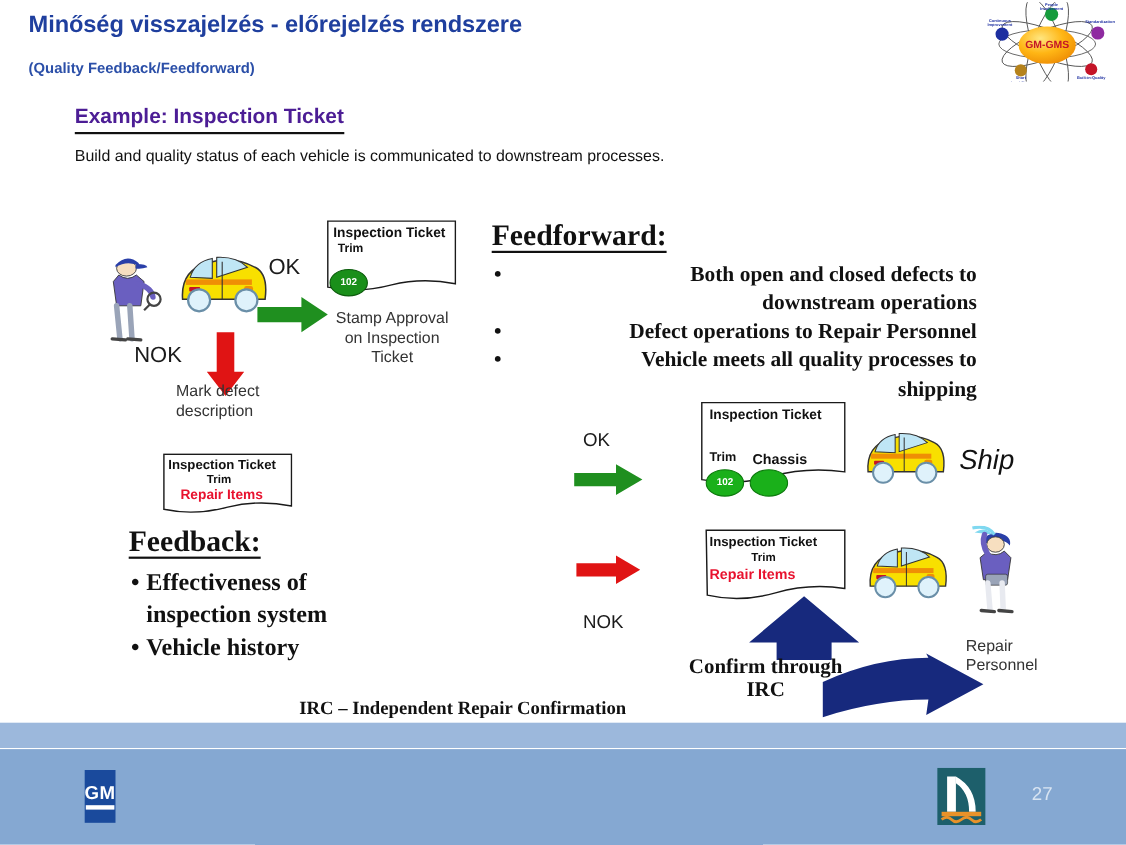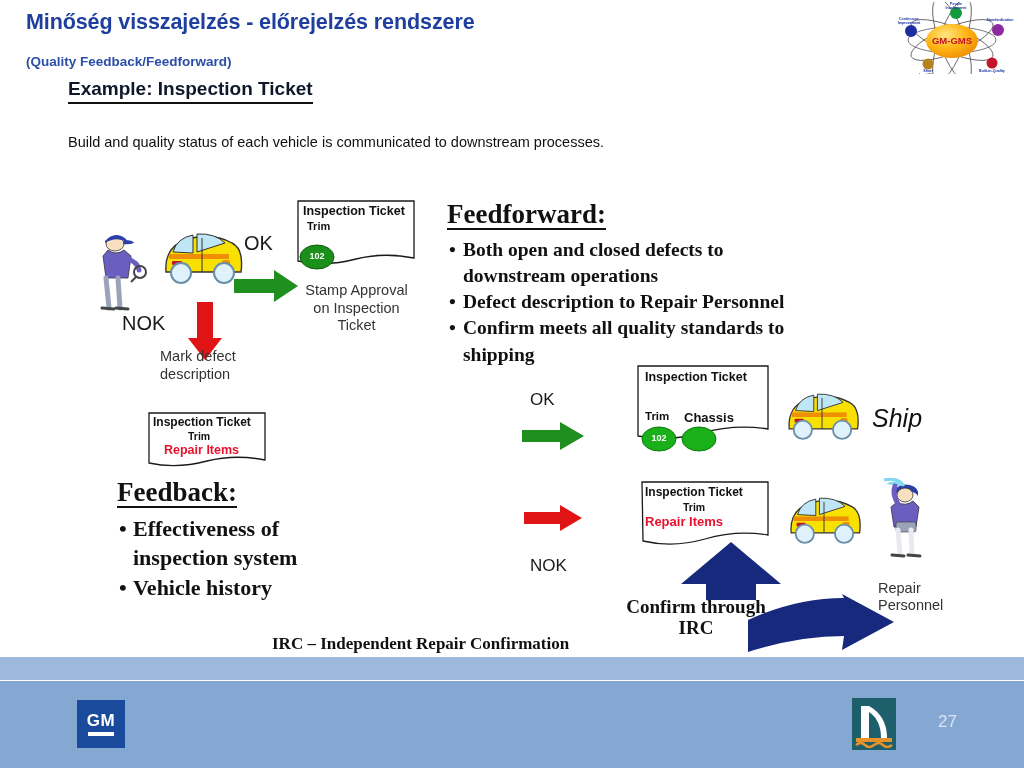--- a/index.html
+++ b/index.html
@@ -36,24 +36,24 @@
     left: 26px;
     top: 54px;
     font-size: 13.5px;
     font-weight: bold;
     color: #2b4fa8;
     white-space: nowrap;
   }
   .example-head {
     position: absolute;
     left: 68px;
-    top: 78px;
+    top: 96px;
     font-size: 19px;
     font-weight: bold;
-    color: #0f172a;
+    color: #4c1d95;
     border-bottom: 2.2px solid #111111;
     padding-bottom: 2px;
     white-space: nowrap;
   }
   .lead {
     position: absolute;
     left: 68px;
     top: 134px;
     font-size: 14.5px;
     color: #111111;
@@ -184,21 +184,21 @@
     left: 0;
     right: 0;
     top: 681px;
     height: 87px;
     background: #85a8d2;
   }
   .gm-footer-logo {
     position: absolute;
     left: 77px;
     top: 700px;
-    width: 48px;
+    width: 28px;
     height: 48px;
     background: #1a4a9c;
     display: flex;
     flex-direction: column;
     align-items: center;
     justify-content: center;
   }
   .gm-footer-logo .gm-text {
     color: #ffffff;
     font-family: "Liberation Sans", sans-serif;
@@ -338,25 +338,25 @@
   </div>
 
   <div class="blk-head" style="left:117px;top:478px;">Feedback:</div>
   <ul class="blk-list" style="left:118px;top:514px;font-size:22px;line-height:1.33;width:330px;">
     <li style="white-space:pre-line;">Effectiveness of
 inspection system</li>
     <li>Vehicle history</li>
   </ul>
 
   <div class="blk-head" style="left:447px;top:200px;">Feedforward:</div>
-  <ul class="blk-list" style="left:448px;top:237px;font-size:19.5px;line-height:1.34;width:440px;">
+  <ul class="blk-list" style="left:448px;top:237px;font-size:19.5px;line-height:1.34;width:440px;text-align:right;">
     <li style="white-space:pre-line;">Both open and closed defects to
 downstream operations</li>
-    <li>Defect description to Repair Personnel</li>
-    <li style="white-space:pre-line;">Confirm meets all quality standards to
+    <li>Defect operations to Repair Personnel</li>
+    <li style="white-space:pre-line;">Vehicle meets all quality processes to
 shipping</li>
   </ul>
 
   <div class="lbl" style="left:530px;top:390px;font-size:17px;">OK</div>
 
   <svg style="position:absolute;left:520px;top:420px;width:66px;height:32px;" viewBox="0 0 66 32">
     <path d="M2 10 h38 v-8 l24 14 -24 14 v-8 h-38 z" fill="#1f8f1f"></path>
   </svg>
 
   <div class="ticket" style="left:637px;top:365px;width:132px;height:86px;">

